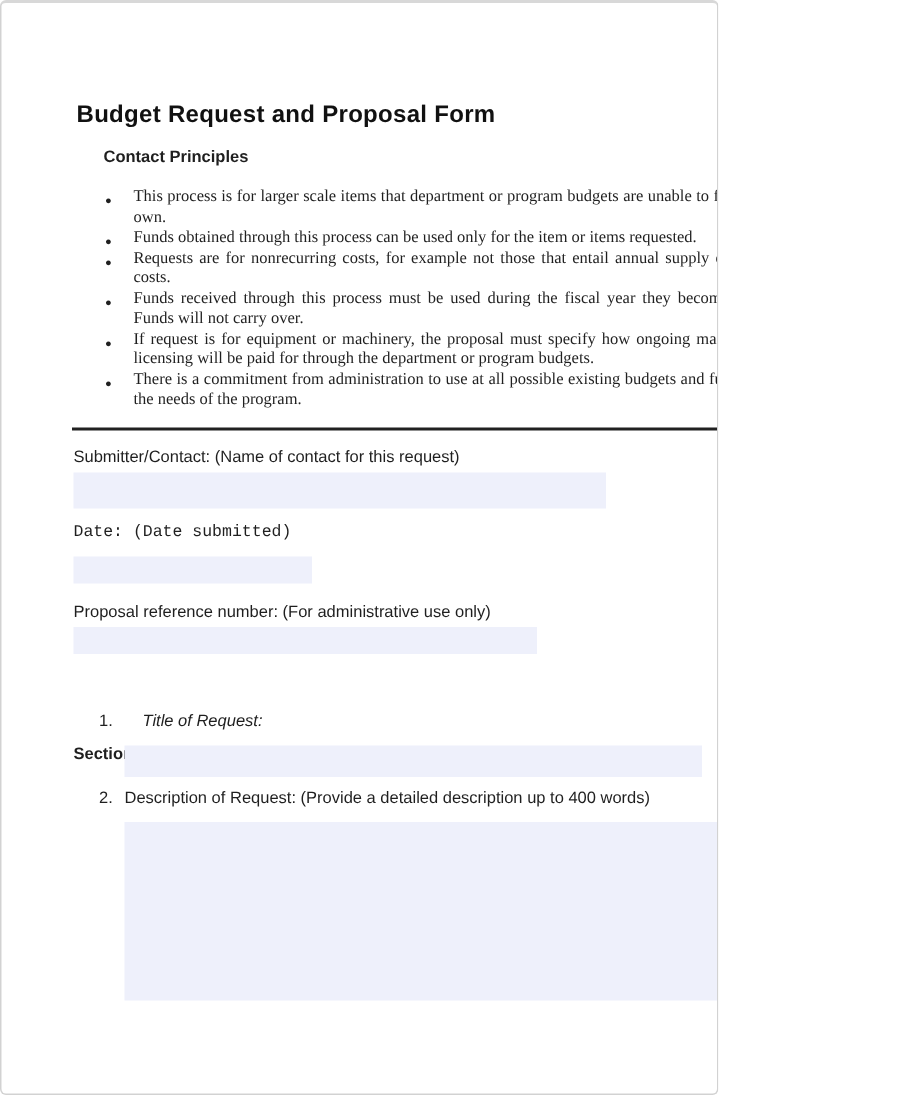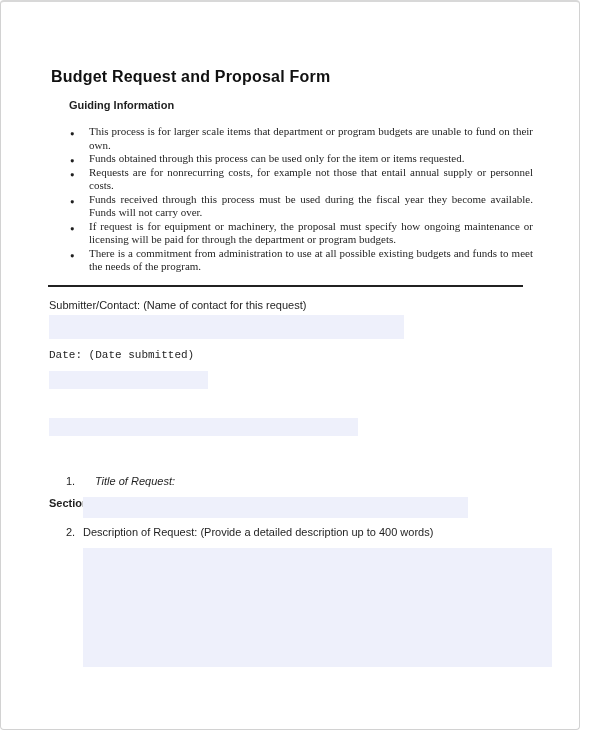--- a/index.html
+++ b/index.html
@@ -1,18 +1,18 @@
 <!DOCTYPE html>
 <html><head>
 <meta charset="utf-8">
 <style>
   html, body { margin: 0; padding: 0; background: #ffffff; }
   .page {
     position: relative;
-    width: 580px;
+    width: 479px;
     height: 730px;
     box-sizing: border-box;
     background: #ffffff;
     border: 1px solid #d2d2d2;
     border-top: 2px solid #d8d8d8;
     border-radius: 4px;
     font-family: "Liberation Sans", sans-serif;
     color: #1f1f1f;
     overflow: hidden;
   }
@@ -71,39 +71,40 @@
   .section-heading { left: 48px; top: 447px; margin-top: 48px; }
   .item-number { font-size: 11px; }
 </style>
 </head>
 <body>
 
 <div class="page">
 
   <div class="abs doc-title">Budget Request and Proposal Form</div>
 
-  <div class="abs sub-heading guiding-heading">Guiding Information</div>
+  <div class="abs sub-heading guiding-heading">Contact Principles</div>
 
   <ul class="abs bullet-list">
     <li>This process is for larger scale items that department or program budgets are unable to fund on their own.</li>
     <li>Funds obtained through this process can be used only for the item or items requested.</li>
     <li>Requests are for nonrecurring costs, for example not those that entail annual supply or personnel costs.</li>
     <li>Funds received through this process must be used during the fiscal year they become available. Funds will not carry over.</li>
     <li>If request is for equipment or machinery, the proposal must specify how ongoing maintenance or licensing will be paid for through the department or program budgets.</li>
     <li>There is a commitment from administration to use at all possible existing budgets and funds to meet the needs of the program.</li>
   </ul>
 
   <div class="abs divider"></div>
 
   <div class="abs field-label" style="left:48px; top:297px;">Submitter/Contact: (Name of contact for this request)</div>
   <input type="text" class="field-box" style="left: 48px; top: 313px; width: 355px; height: 24px;" value="">
 
   <div class="abs field-label" style="left:48px; top:347px;font-family:Liberation Mono, monospace;">Date: (Date submitted)</div>
   <input type="text" class="field-box" style="left: 48px; top: 369px; width: 159px; height: 18px;" value="">
 
+  <div class="abs field-label" style="left:48px; top:400px;">Proposal reference number: (For administrative use only)</div>
   <input type="text" class="field-box" style="left: 48px; top: 416px; width: 309px; height: 18px;" value="">
 
   <div class="abs sub-heading section-heading">Section I: Proposal Information</div>
 
   <div class="abs item-number" style="left:65px; top:473px;">1.</div>
   <div class="abs field-label" style="left:94px; top:473px;font-style:italic;">Title of Request:</div>
   <input type="text" class="field-box" style="left: 82px; top: 495px; width: 385px; height: 21px;" value="">
 
   <div class="abs item-number" style="left:65px; top:524px;">2.</div>
   <div class="abs field-label" style="left:82px; top:524px;">Description of Request: (Provide a detailed description up to 400 words)</div>

